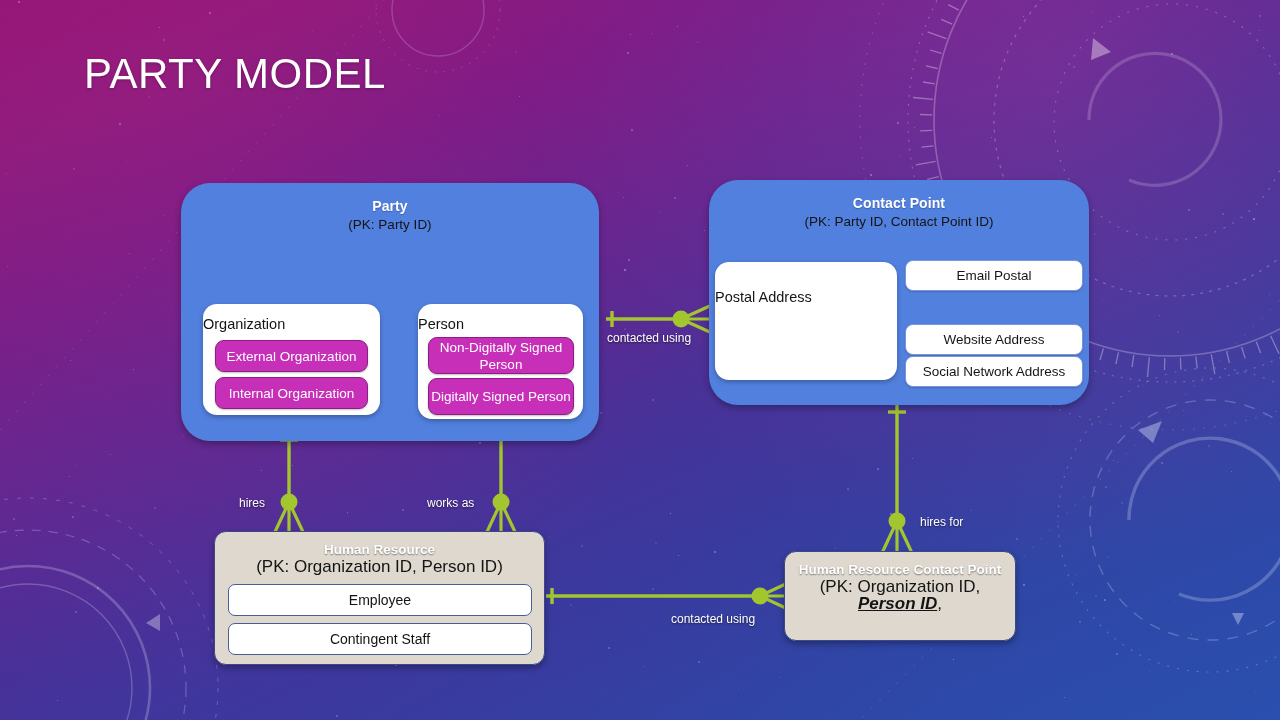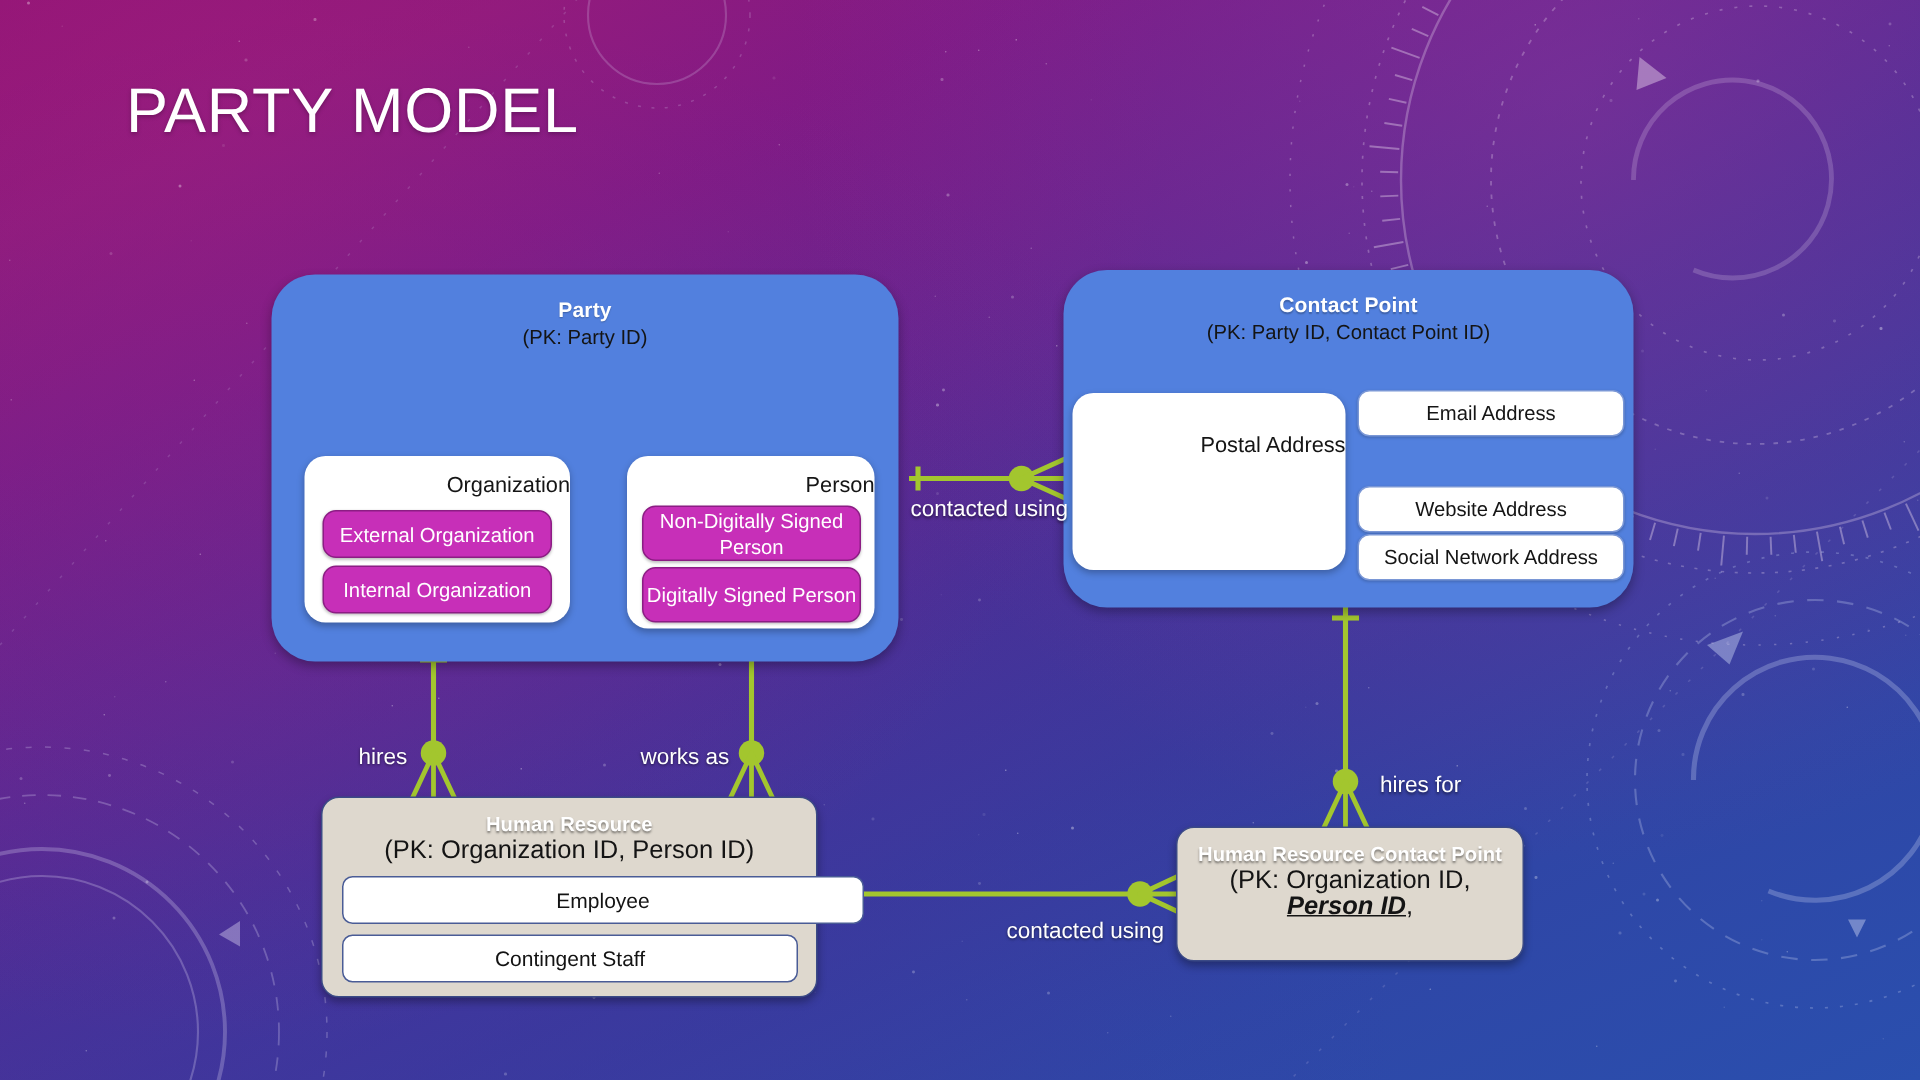--- a/index.html
+++ b/index.html
@@ -65,26 +65,25 @@
   }
 
   .white-card {
     position: absolute;
     background: #ffffff;
     border-radius: 14px;
     box-shadow: 0 2px 5px rgba(0,0,0,.28);
     box-sizing: border-box;
   }
   .white-card-title {
-    text-align:right;
+    text-align:left;
     color:#151515;
     font-size: 14.5px;
     padding-top: 11px;
     line-height: 18px;
-    padding-left: 44px;
   }
   .pill {
     background: #c72fb8;
     border: 1.2px solid #8c1d84;
     border-radius: 9px;
     color: #ffffff;
     font-size: 13.5px;
     text-align: center;
     line-height: 17px;
     box-sizing: border-box;
@@ -141,21 +140,21 @@
     color:#131313;
     font-size: 14px;
     display:flex; align-items:center; justify-content:center;
     box-sizing:border-box;
   }
 
   
   .rel-label {
     position:absolute;
     color:#ffffff;
-    font-size: 15px;
+    font-size: 12px;
     white-space: nowrap;
     text-shadow: 0 1px 2px rgba(0,0,0,.55);
   }
 
   
   #page-title {
     position: absolute;
     left: 84px; top: 46px;
     color: #ffffff;
     font-size: 42px;
@@ -575,29 +574,29 @@
   </div>
 
   <div class="ent parent-box" style="left:709px; top:180px; width:380px; height:225px;">
     <div class="parent-title">Contact Point</div>
     <div class="parent-key">(PK: Party ID, Contact Point ID)</div>
 
     <div class="white-card" style="left:6px; top:82px; width:182px; height:118px;">
       <div class="white-card-title" style="padding-top:26px;">Postal Address</div>
     </div>
 
-    <div class="plain-sub" style="left:196px; top:80px; width:178px; height:31px;">Email Address</div>
+    <div class="plain-sub" style="left:196px; top:80px; width:178px; height:31px;">Email Postal</div>
     <div class="plain-sub" style="left:196px; top:144px; width:178px; height:31px;">Website Address</div>
     <div class="plain-sub" style="left:196px; top:176px; width:178px; height:31px;">Social Network Address</div>
   </div>
 
   <div class="ent beige-box" style="left:214px; top:531px; width:331px; height:134px;">
     <div class="beige-title">Human Resource</div>
     <div class="beige-key">(PK: Organization ID, Person ID)</div>
-    <div class="beige-sub" style="left:13px; top:52px; width:348px; height:32px;">Employee</div>
+    <div class="beige-sub" style="left:13px; top:52px; width:304px; height:32px;">Employee</div>
     <div class="beige-sub" style="left:13px; top:91px; width:304px; height:32px;">Contingent Staff</div>
   </div>
 
   <div class="ent beige-box" style="left:784px; top:551px; width:232px; height:90px;">
     <div class="beige-title">Human Resource Contact Point</div>
     <div class="beige-key">
       <div>(PK: Organization ID,</div>
       <div><em>Person ID</em><span>,</span></div>
     </div>
   </div>

